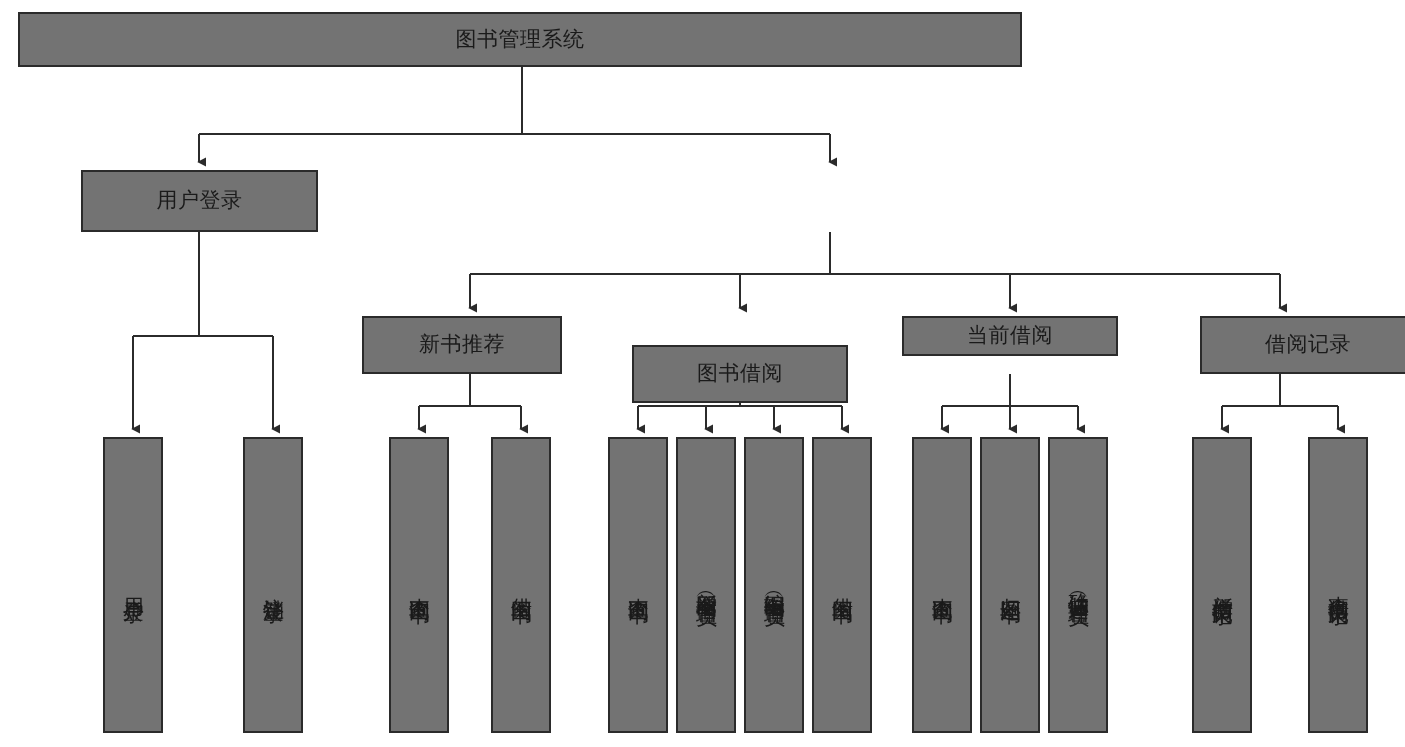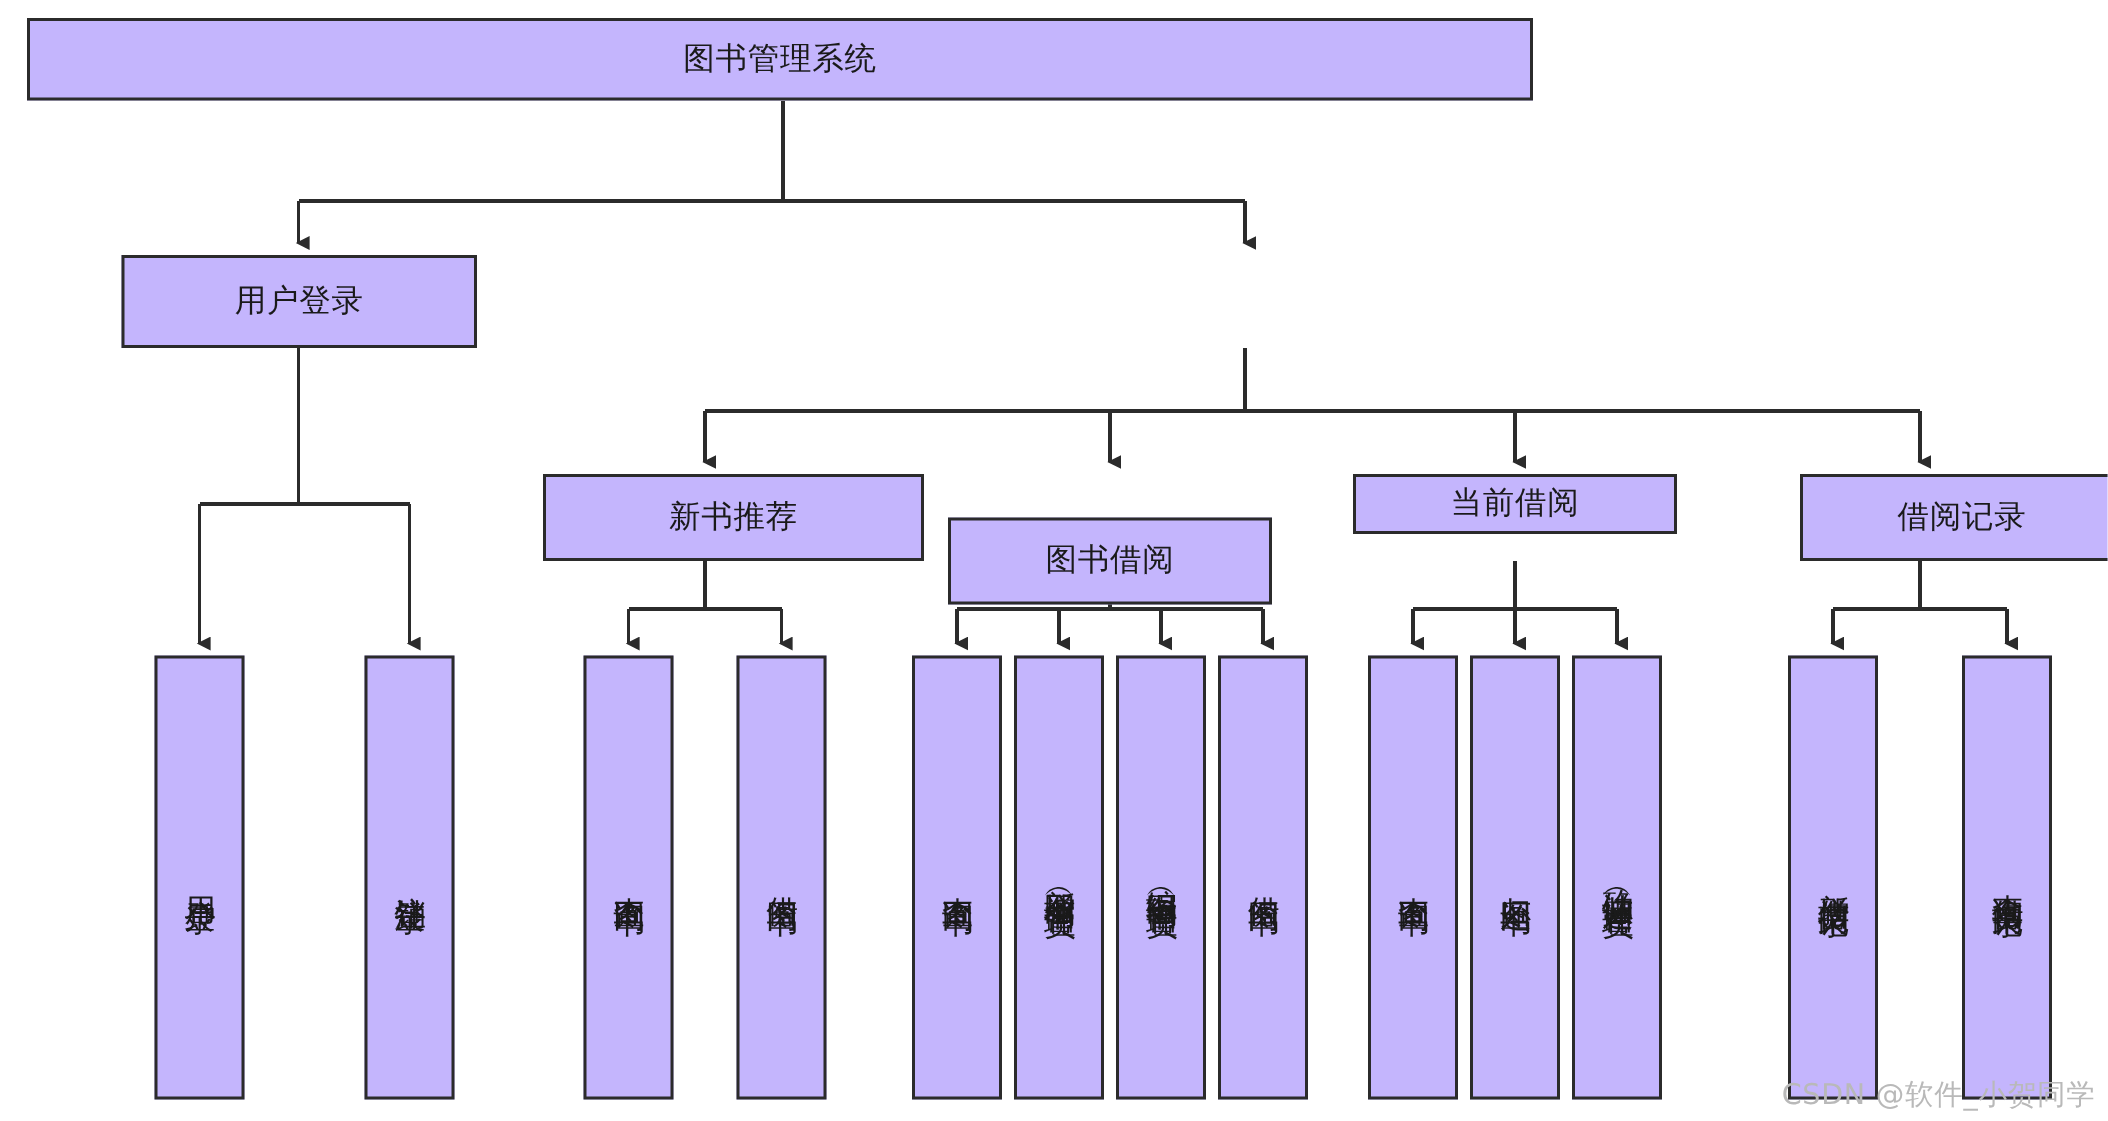--- a/index.html
+++ b/index.html
@@ -22,21 +22,21 @@
   svg.edges {
     position: absolute;
     left: 0;
     top: 0;
     width: 1405px;
     height: 747px;
   }
   .node {
     position: absolute;
     box-sizing: border-box;
-    background: #c4b5fd;
+    background: #737373;
     border: 2px solid #2b2b2b;
     display: flex;
     align-items: center;
     justify-content: center;
     overflow: hidden;
   }
   .node .label {
     color: #1a1a1a;
     line-height: 1.12;
     text-align: center;
@@ -126,21 +126,21 @@
   </svg>
 
   <div class="node horiz" style="left:18px; top:12px; width:1004px; height:55px;">
     <span class="label">图书管理系统</span>
   </div>
 
   <div class="node horiz" style="left:81px; top:170px; width:237px; height:62px;">
     <span class="label">用户登录</span>
   </div>
 
-  <div class="node horiz" style="left:362px; top:316px; width:254px; height:58px;">
+  <div class="node horiz" style="left:362px; top:316px; width:200px; height:58px;">
     <span class="label">新书推荐</span>
   </div>
   <div class="node horiz" style="left:632px; top:316px; width:216px; height:58px;margin-top:29px;">
     <span class="label">图书借阅</span>
   </div>
   <div class="node horiz" style="left:902px; top:316px; width:216px; height:40px;">
     <span class="label">当前借阅</span>
   </div>
   <div class="node horiz" style="left:1200px; top:316px; width:216px; height:58px;">
     <span class="label">借阅记录</span>
@@ -183,15 +183,14 @@
     <span class="label">确认归还（管理员）</span>
   </div>
 
   <div class="node vert" style="left:1192px; top:437px; width:60px; height:296px;">
     <span class="label">新增借阅记录</span>
   </div>
   <div class="node vert" style="left:1308px; top:437px; width:60px; height:296px;">
     <span class="label">查询借阅记录</span>
   </div>
 
-  <div id="watermark">CSDN @软件_小贺同学</div>
 
 </div>
 
 </body></html>

